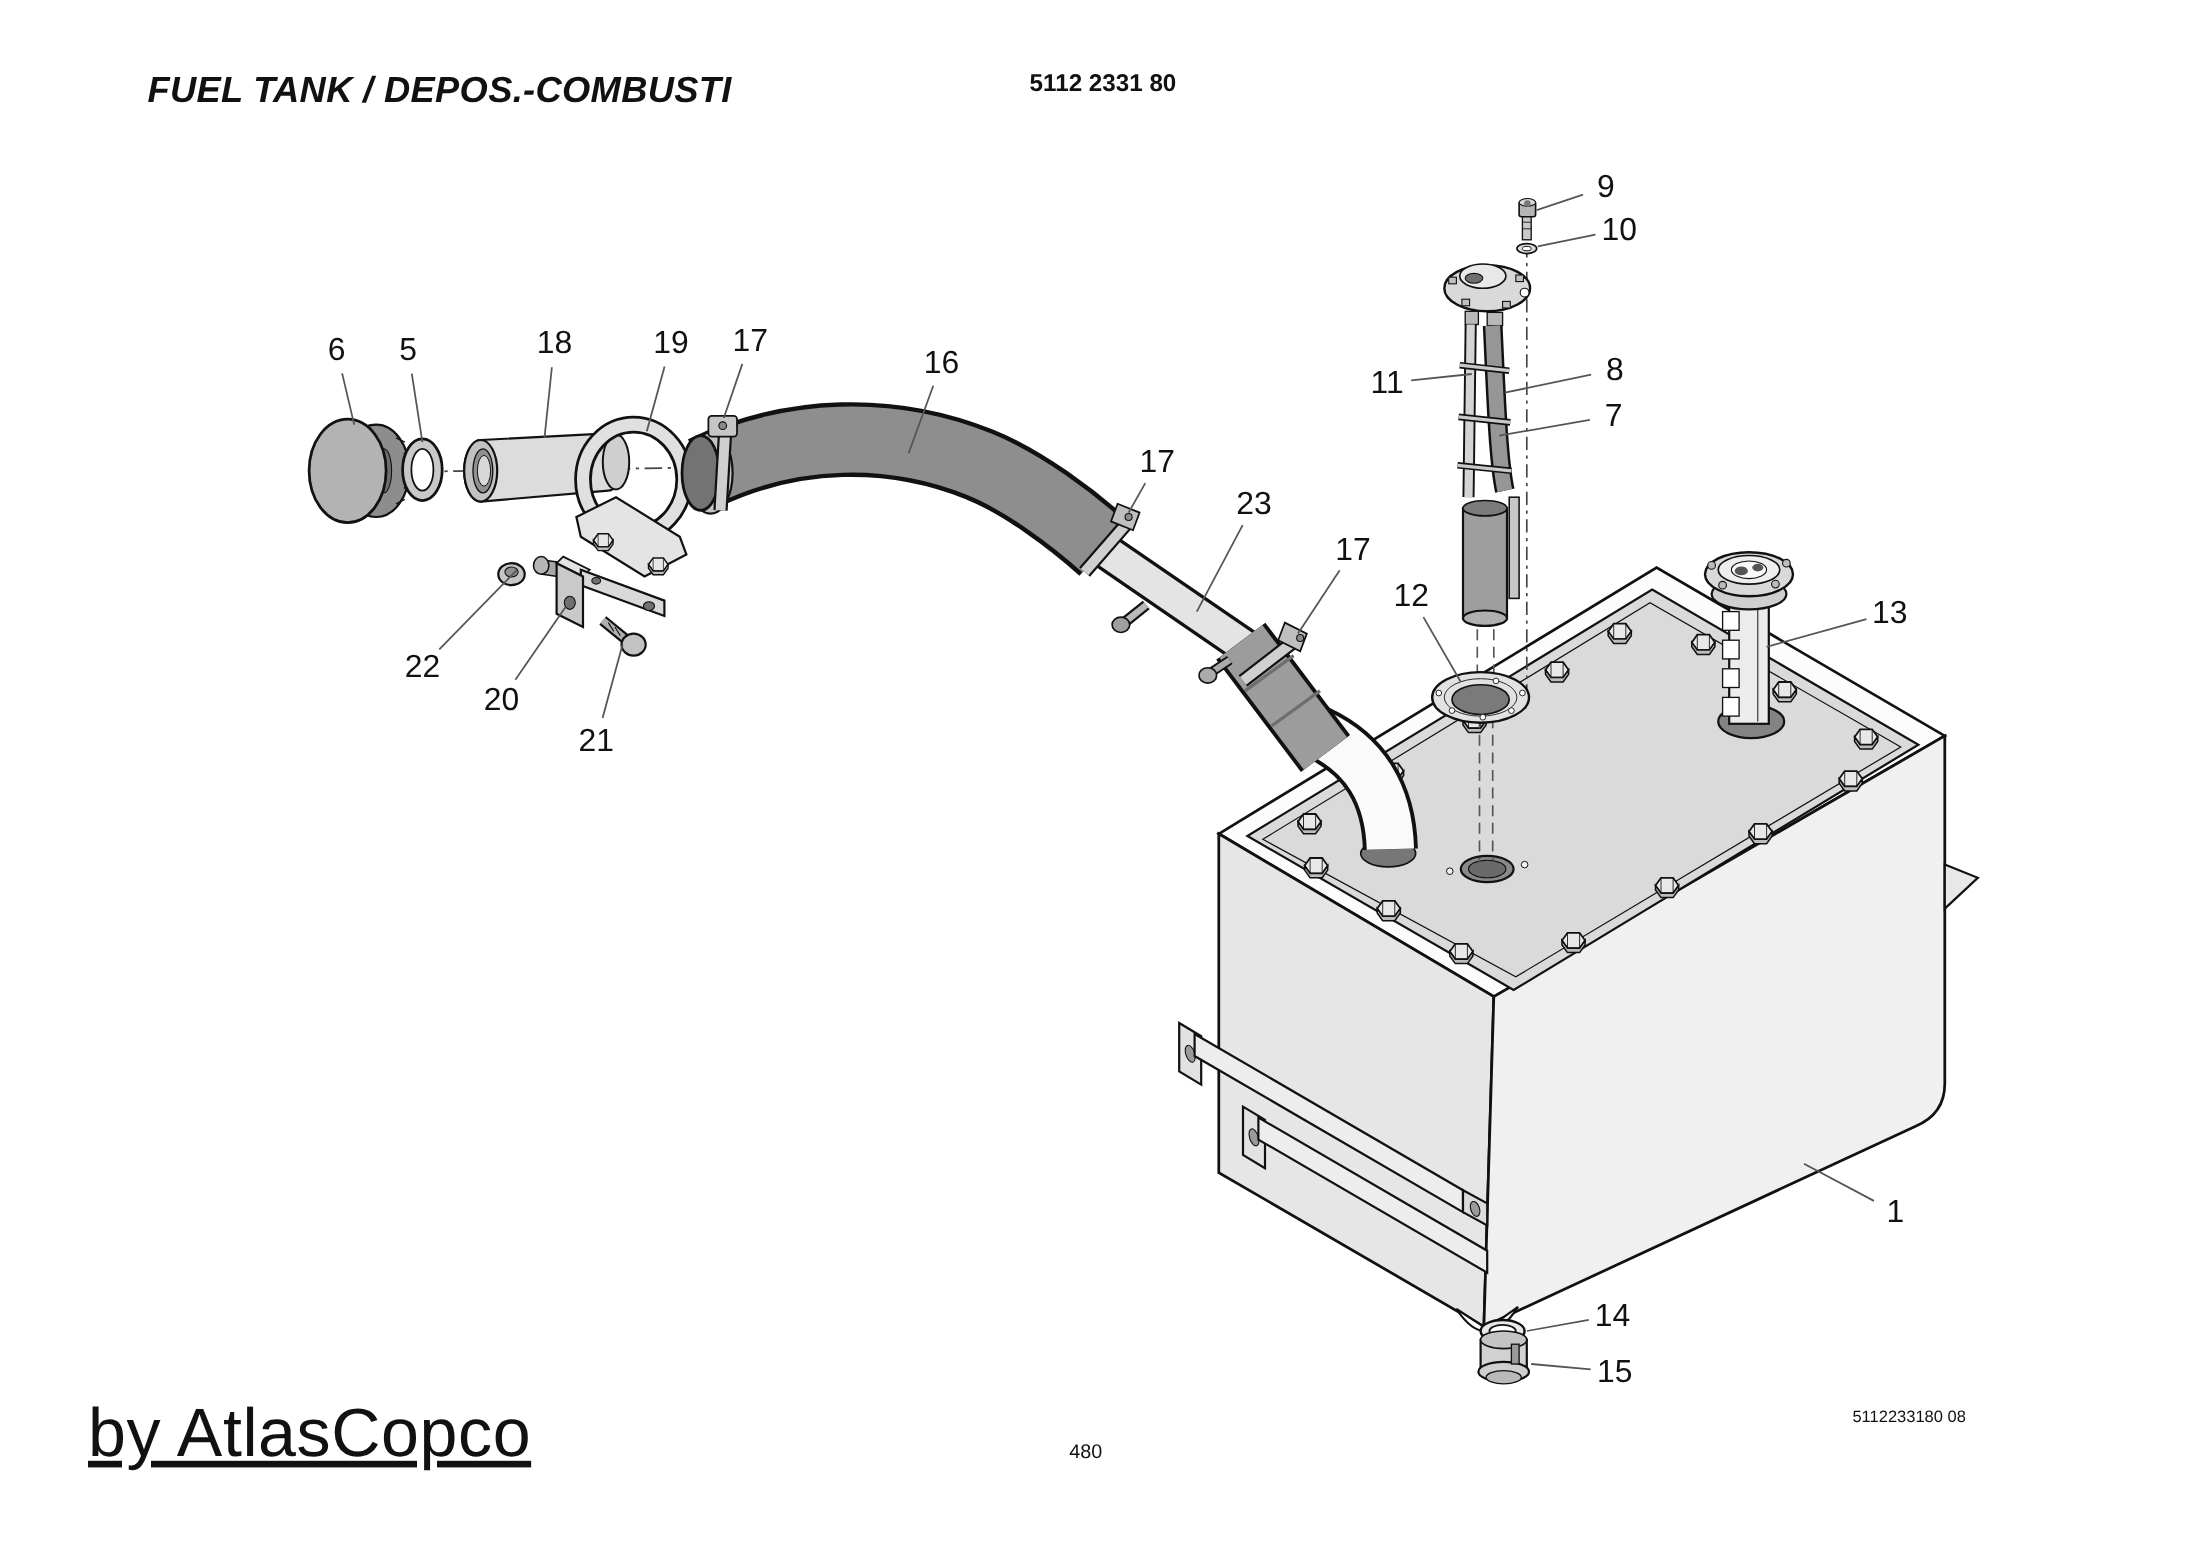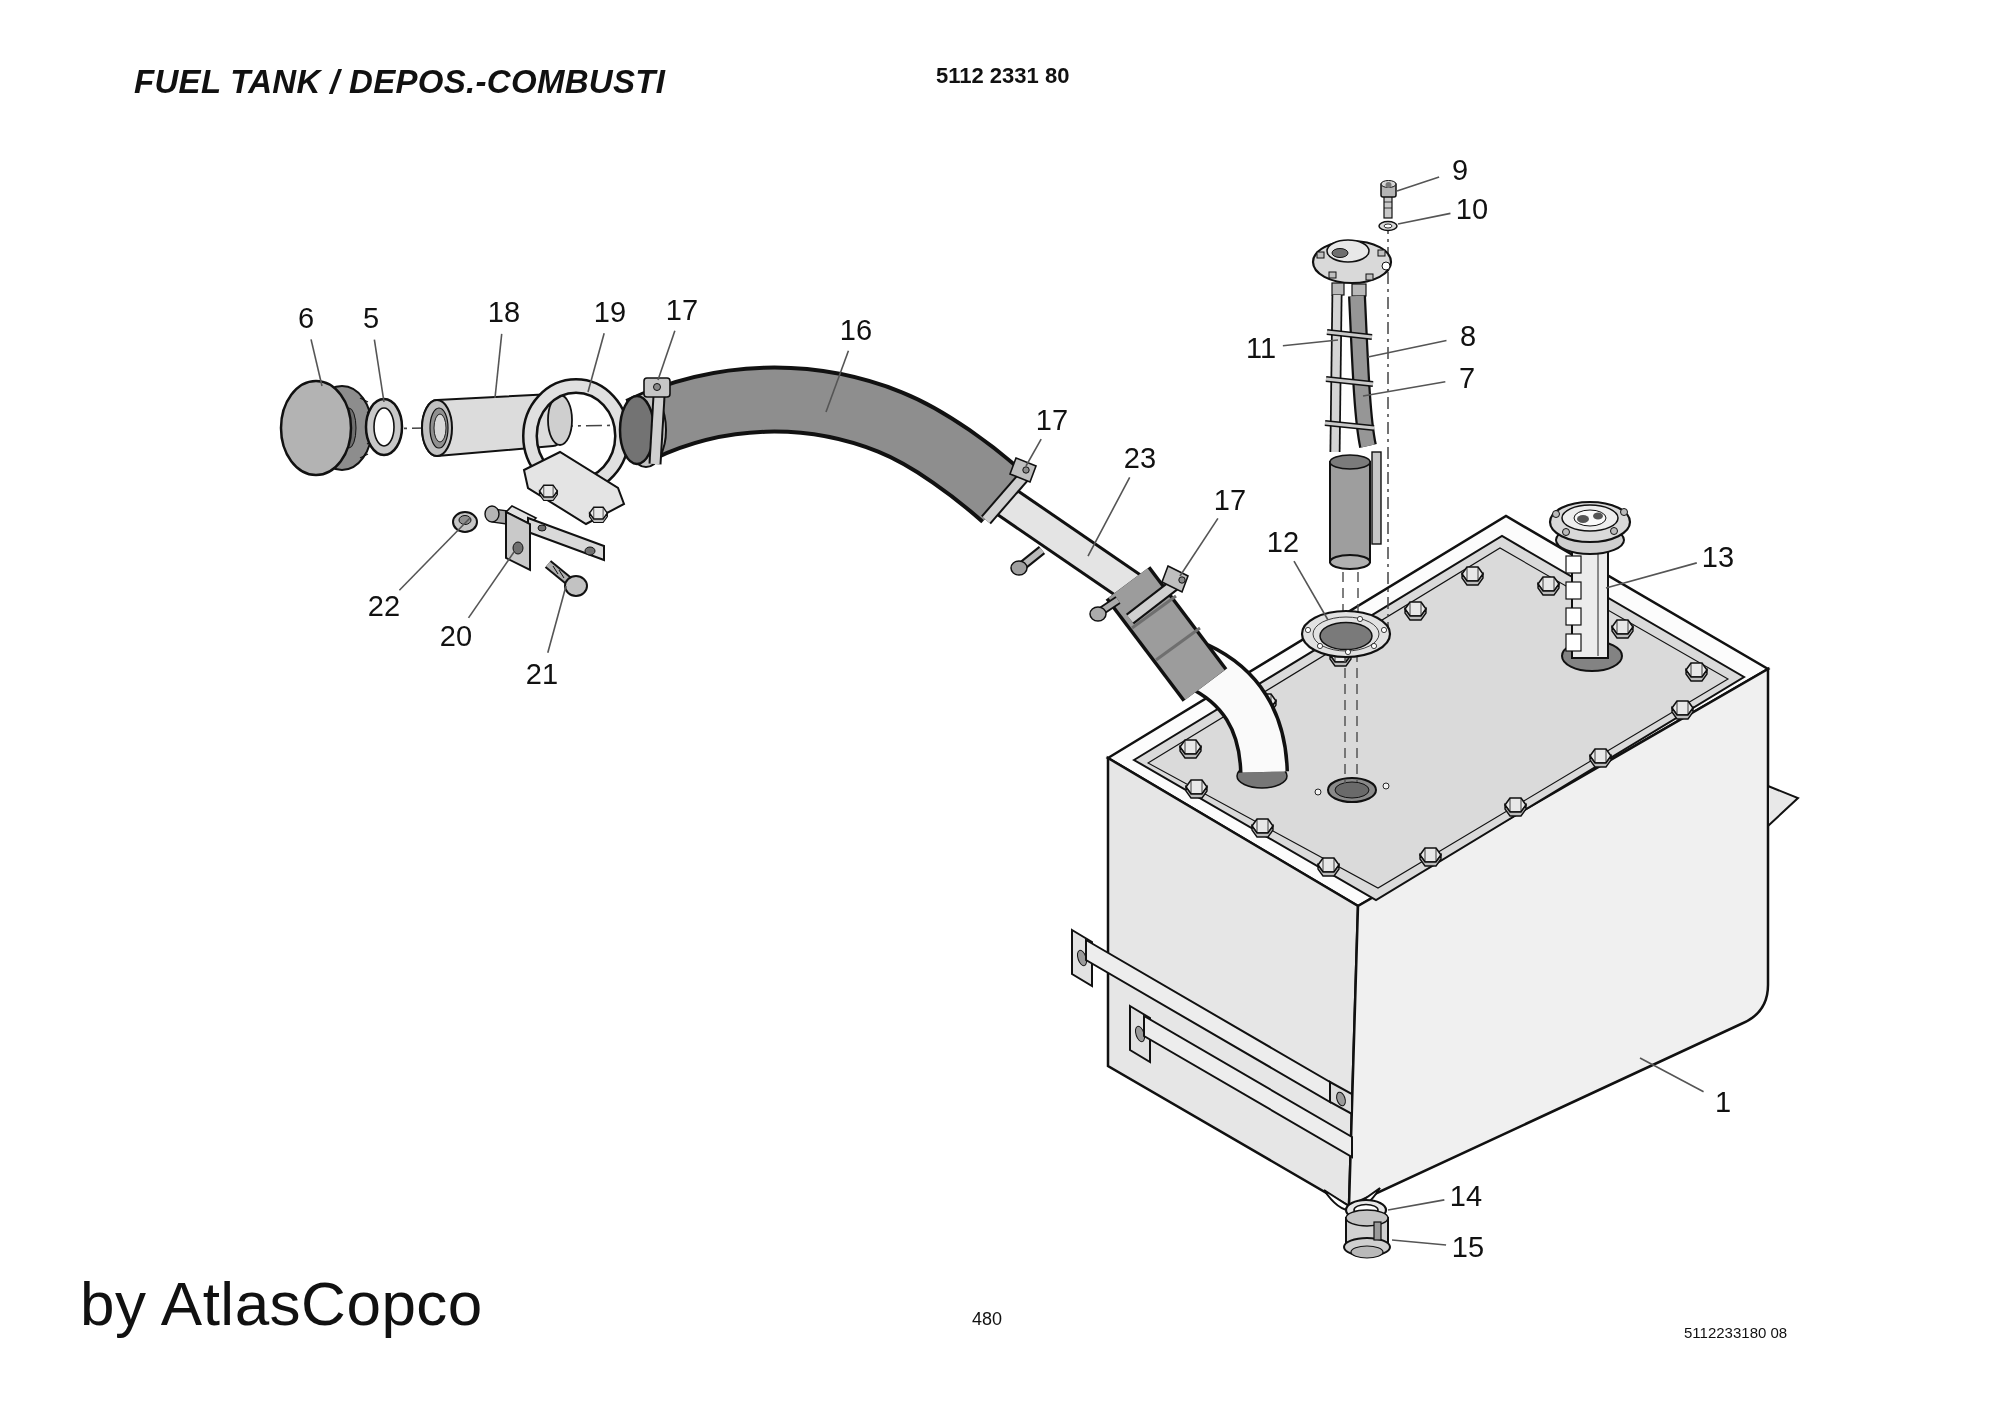--- a/index.html
+++ b/index.html
@@ -1,22 +1,22 @@
 <!DOCTYPE html>
 <html><head>
 <meta charset="utf-8">
 <style>
   html,body{margin:0;padding:0;background:#fff;}
   .page{position:relative;width:2000px;height:1414px;background:#ffffff;overflow:hidden;
         font-family:"Liberation Sans",sans-serif;color:#111;}
   .header-title{position:absolute;left:134px;top:63px;font-size:33px;font-weight:bold;letter-spacing:.3px;white-space:nowrap;font-style:italic;}
   .header-partnum{position:absolute;left:936px;top:63px;font-size:22px;font-weight:bold;white-space:nowrap;}
-  .footer-brand{position:absolute;left:80px;top:1268px;font-size:62px;font-weight:400;letter-spacing:.5px;white-space:nowrap;}
+  .footer-brand{position:absolute;left:80px;top:1268px;font-size:62px;font-weight:400;letter-spacing:.5px;white-space:nowrap;text-decoration:underline;}
   .footer-page{position:absolute;left:972px;top:1309px;font-size:18px;}
-  .footer-doccode{position:absolute;left:1684px;top:1324px;font-size:15px;}
+  .footer-doccode{position:absolute;left:1684px;top:1280px;font-size:15px;}
   svg.diagram{position:absolute;left:0;top:0;width:2000px;height:1414px;}
   .callout-num{font-family:"Liberation Sans",sans-serif;font-size:29px;fill:#111;text-anchor:middle;dominant-baseline:central;}
 </style>
 </head>
 <body>
 
 <div class="page">
 
   <svg class="diagram" viewBox="0 0 2000 1414">
     <defs>

